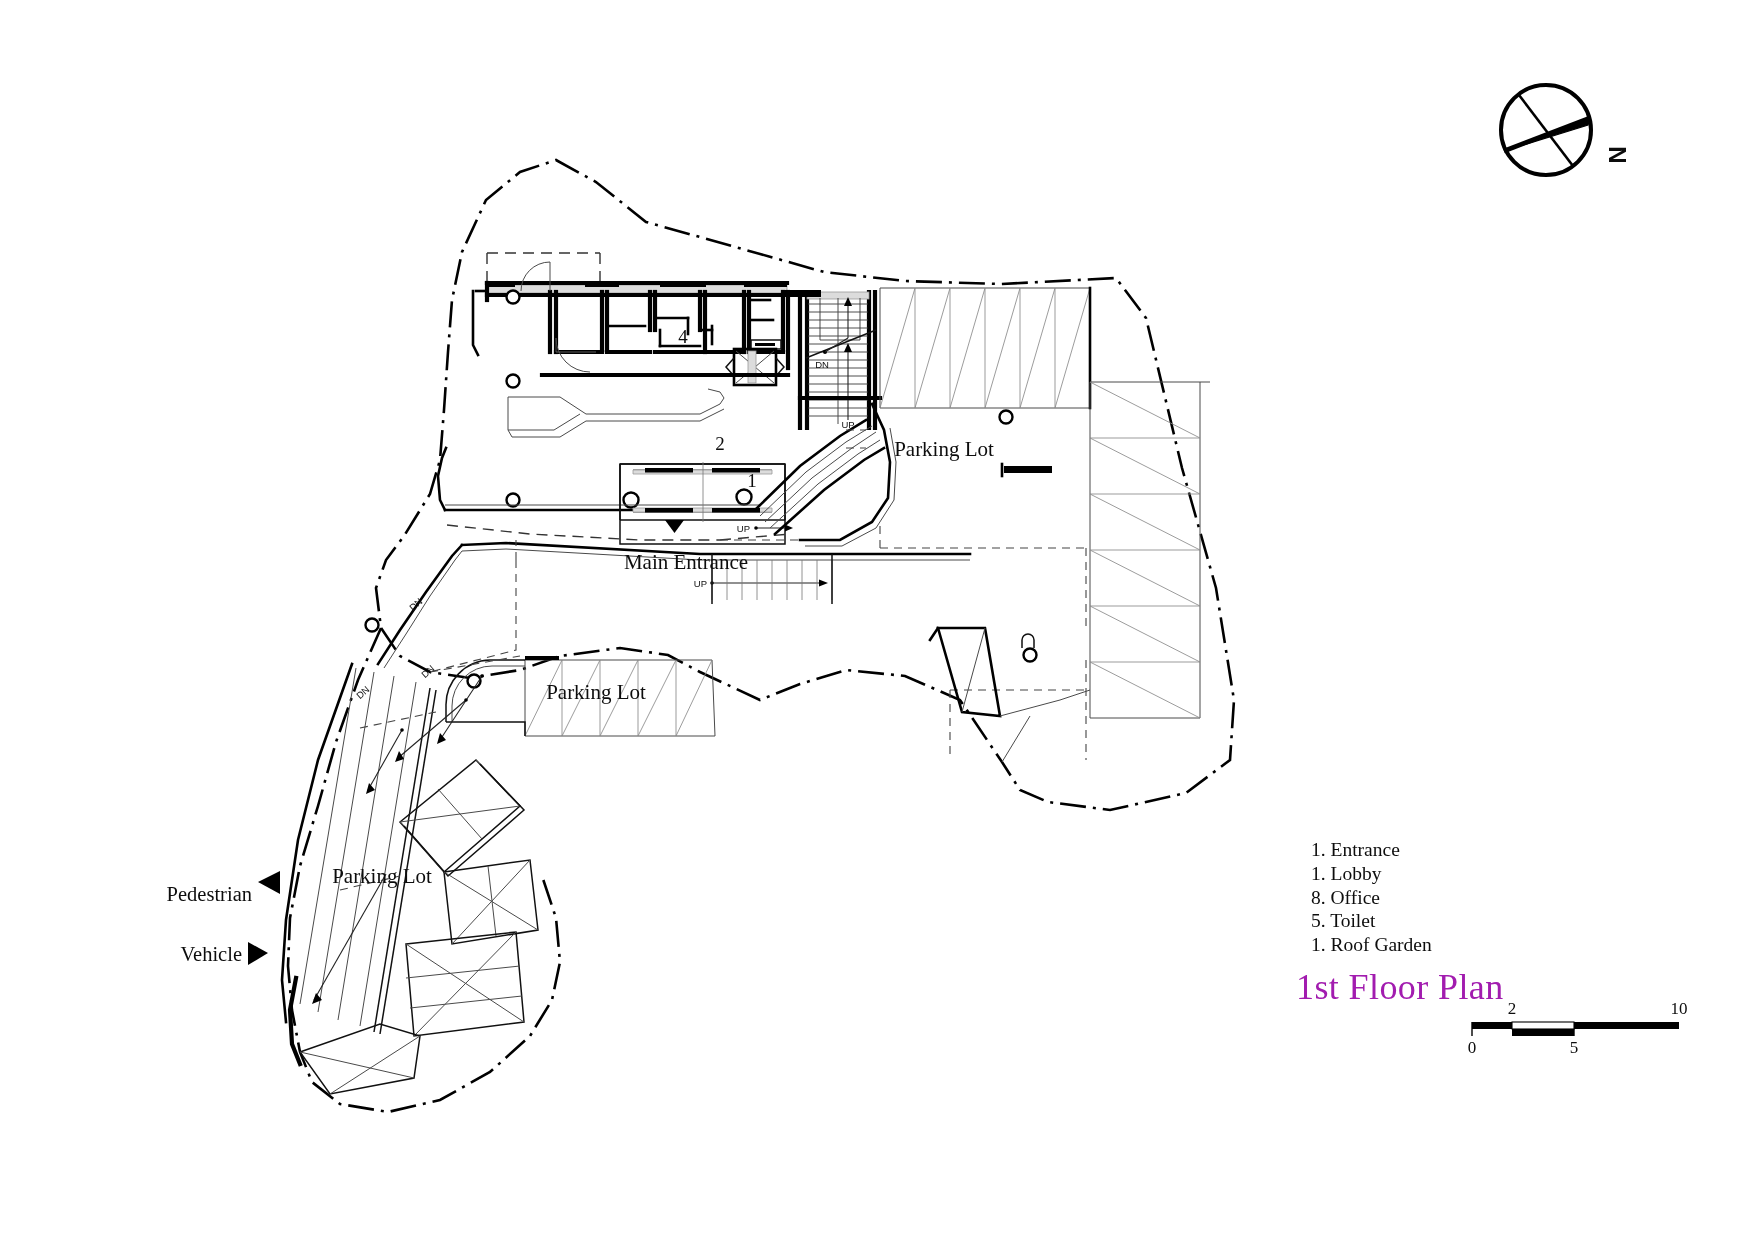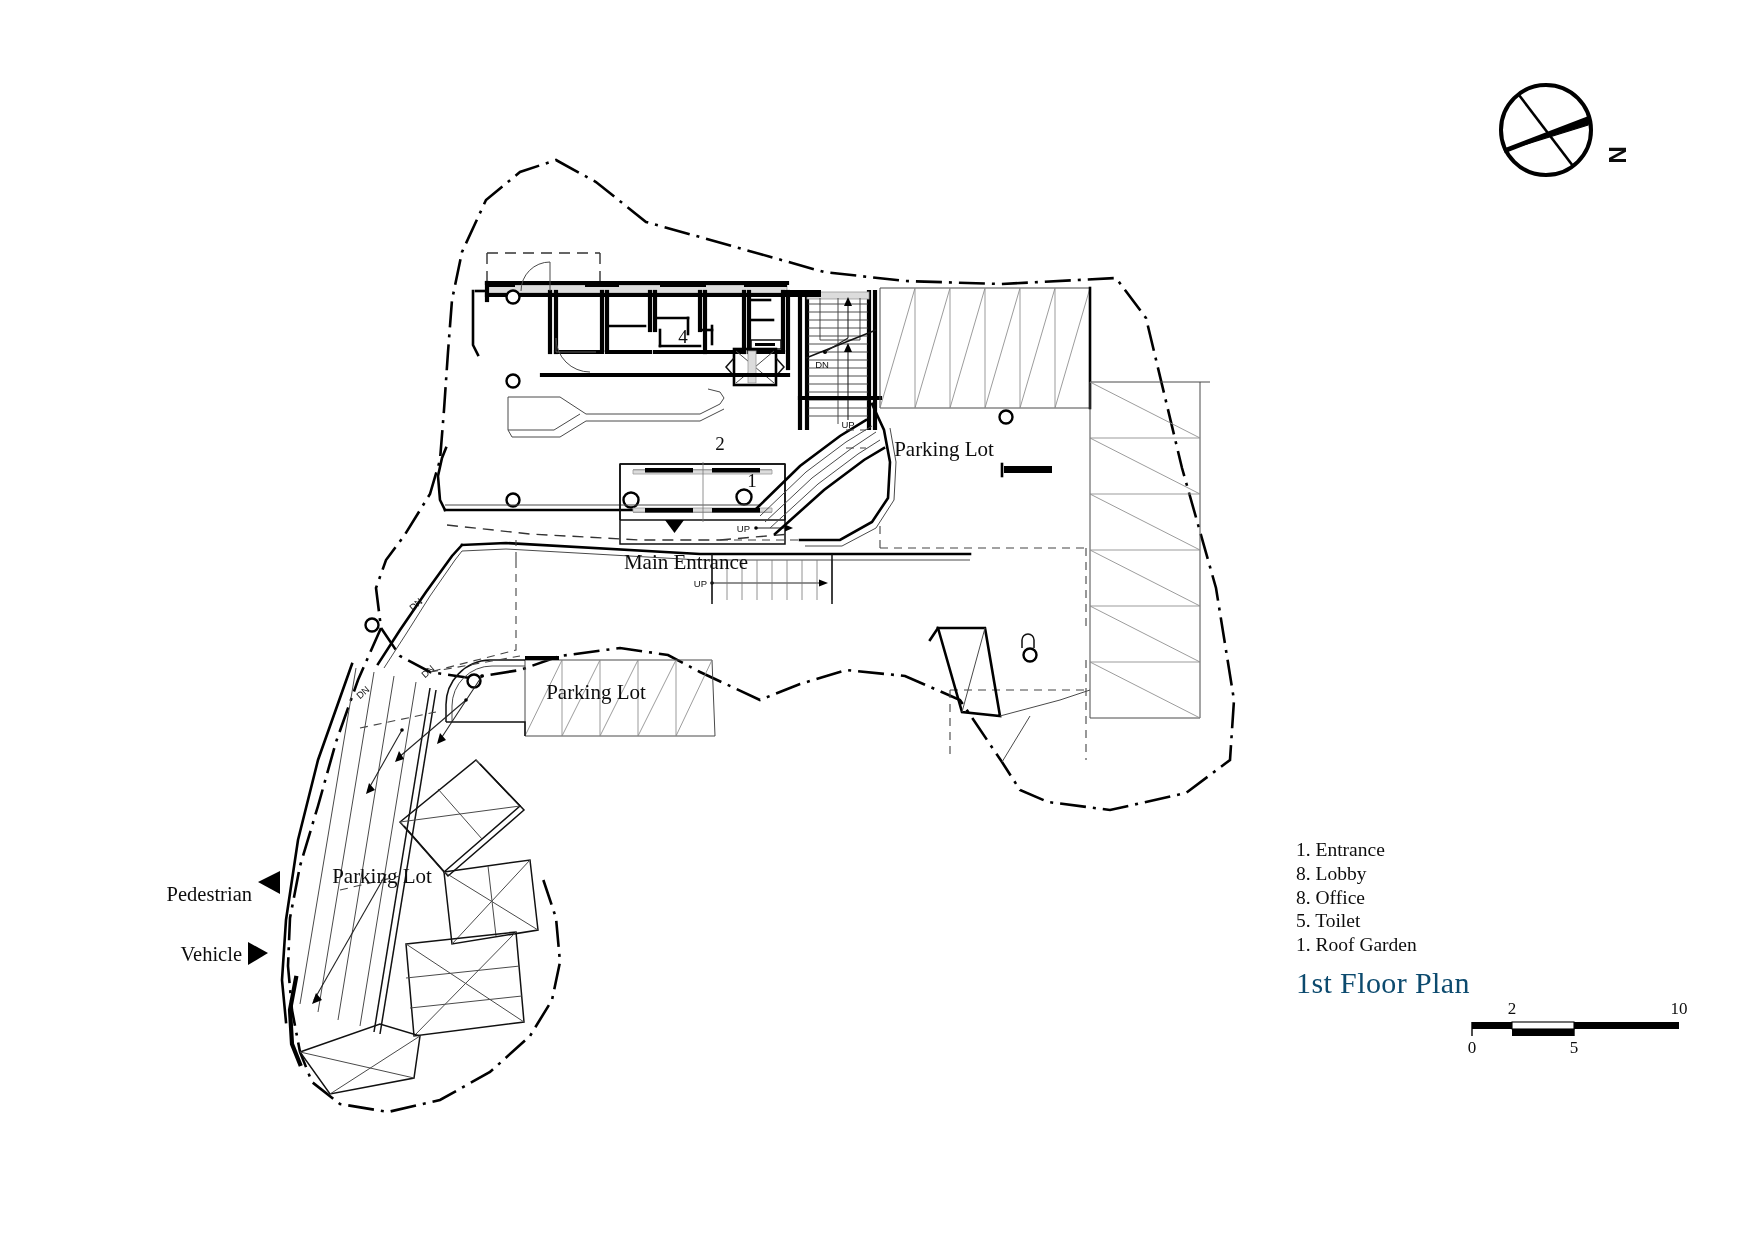--- a/index.html
+++ b/index.html
@@ -71,30 +71,31 @@
     position: absolute;
     left: 1296px;
     top: 838px;
     line-height: 1.22;
   }
   .legend-item {
     font-family: "Liberation Serif", "DejaVu Serif", serif;
     font-size: 19.5px;
     color: #0d0d0d;
     white-space: nowrap;
+    margin-left: 15px;
   }
   .title-box {
     position: absolute;
     left: 1296px;
     top: 966px;
   }
   .title-text {
     font-family: "Liberation Serif", "DejaVu Serif", serif;
-    font-size: 30px;
-    color: #0c4a6e;
+    font-size: 36px;
+    color: #a21caf;
     letter-spacing: 0.4px;
     white-space: nowrap;
   }
 </style>
 </head>
 <body>
 
 <div id="sheet">
 
 <svg id="plan" viewBox="0 0 1750 1237">
@@ -580,21 +581,21 @@
     <text class="txt t-scale" x="1472" y="1053" text-anchor="middle">0</text>
     <text class="txt t-scale" x="1512" y="1014" text-anchor="middle">2</text>
     <text class="txt t-scale" x="1574" y="1053" text-anchor="middle">5</text>
     <text class="txt t-scale" x="1679" y="1014" text-anchor="middle">10</text>
   </g>
 
 </svg>
 
 <div class="legend-box">
   <div class="legend-item">1. Entrance</div>
-  <div class="legend-item">8. Lobby</div>
+  <div class="legend-item">1. Lobby</div>
   <div class="legend-item">8. Office</div>
   <div class="legend-item">5. Toilet</div>
   <div class="legend-item">1. Roof Garden</div>
 </div>
 
 <div class="title-box">
   <div class="title-text">1st Floor Plan</div>
 </div>
 
 </div>

